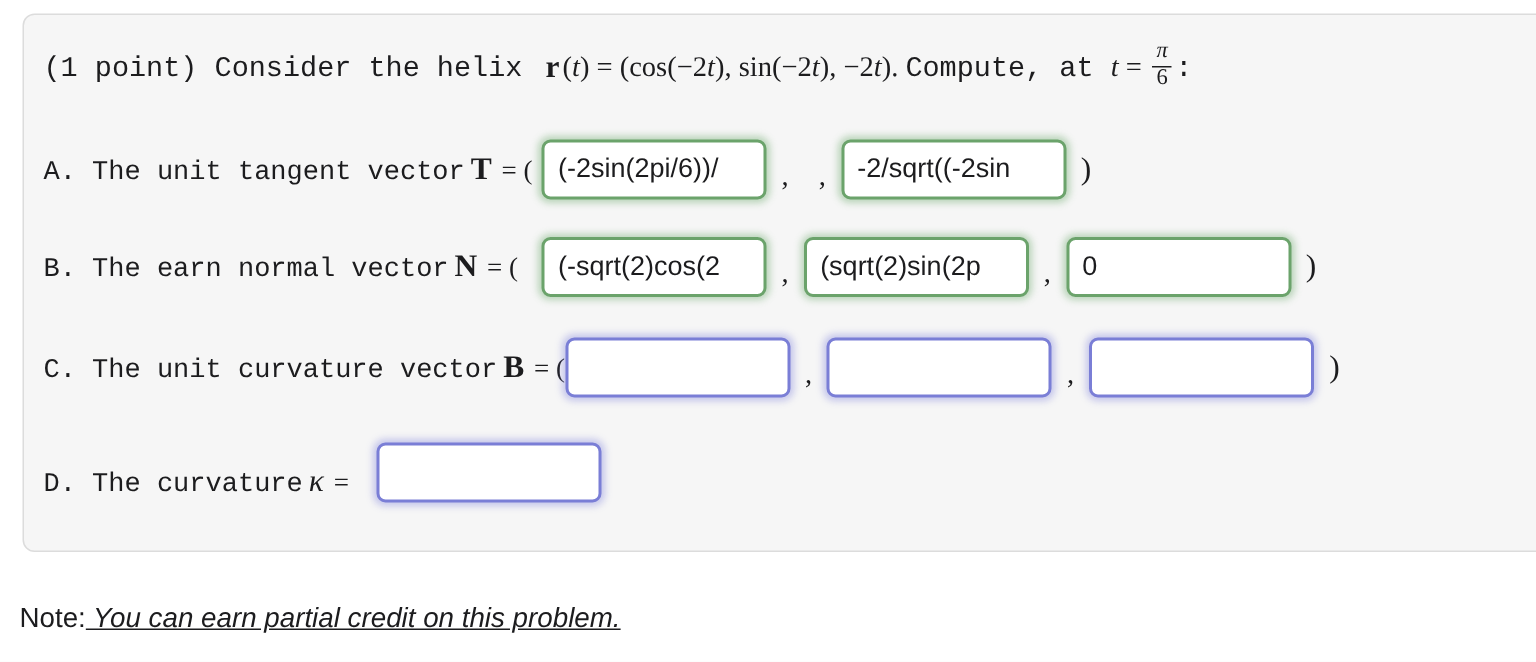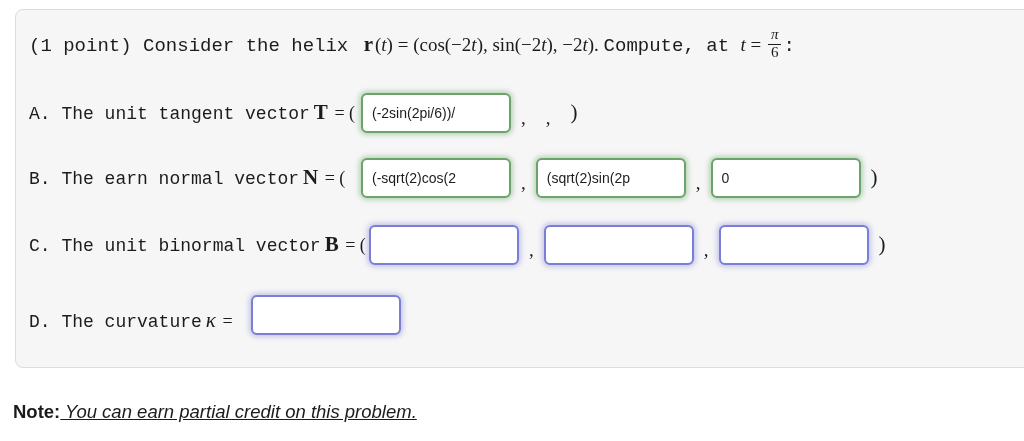--- a/index.html
+++ b/index.html
@@ -72,21 +72,21 @@
     font-size: 18px;
   }
   .lead-ab { min-width: 332px; }
   .lead-c  { min-width: 340px; }
   .lead-d  { min-width: 222px; margin-top: 12px; }
   .ans {
     width: 150px; height: 40px;
     border-radius: 6px;
     background: #ffffff;
     font-family: "Liberation Sans", sans-serif;
-    font-size: 14px;
+    font-size: 18px;
     color: var(--text);
     padding: 0 9px;
     outline: none;
     flex: 0 0 auto;
   }
   .ans.correct {
     border: 2px solid var(--correct-border);
     box-shadow: 0 0 5px 2px rgba(110, 170, 110, 0.45);
   }
   .ans.pending {
@@ -104,55 +104,56 @@
     font-family: "Liberation Serif", serif;
     font-size: 21px;
     margin-left: 10px;
   }
   .note {
     position: absolute;
     left: 13px; top: 401px;
     font-size: 18.5px;
     white-space: nowrap;
   }
-  .note-label { font-weight: bold; }
+  .note-label { font-weight: normal; }
   .note-text  { font-style: italic; text-decoration: underline; }
 </style>
 </head>
 <body>
 
 <div class="problem-box">
 
   <div class="line1">
     <span class="sans">(1 point) Consider the helix </span><span class="mb sym">r</span><span class="math">(</span><span class="mi">t</span><span class="math">) = (cos(−2</span><span class="mi">t</span><span class="math">), sin(−2</span><span class="mi">t</span><span class="math">), −2</span><span class="mi">t</span><span class="math">). </span><span class="sans">Compute, at </span><span class="mi">t</span><span class="math"> = </span><span class="frac">
         <span class="num">π</span>
         <span class="den">6</span>
       </span><span class="sans">:</span>
   </div>
 
   <div class="row row-a">
     <span class="lead lead-ab"><span class="sans">A. The unit tangent vector</span><span class="mb sym">T</span><span class="math"> = (</span></span>
     <input class="ans correct" value="(-2sin(2pi/6))/" style="">
     <span class="comma">,</span>
     <span class="comma">,</span>
+    <input class="ans correct" value="-2/sqrt((-2sin" style="">
     <span class="close">)</span>
   </div>
 
   <div class="row row-b">
     <span class="lead lead-ab"><span class="sans">B. The earn normal vector</span><span class="mb sym">N</span><span class="math"> = (</span></span>
     <input class="ans correct" value="(-sqrt(2)cos(2" style="">
     <span class="comma">,</span>
     <input class="ans correct" value="(sqrt(2)sin(2p" style="">
     <span class="comma">,</span>
     <input class="ans correct" value="0" style="">
     <span class="close">)</span>
   </div>
 
   <div class="row row-c">
-    <span class="lead lead-c"><span class="sans">C. The unit binormal vector</span><span class="mb sym">B</span><span class="math"> = (</span></span>
+    <span class="lead lead-c"><span class="sans">C. The unit curvature vector</span><span class="mb sym">B</span><span class="math"> = (</span></span>
     <input class="ans pending" value="" style="">
     <span class="comma">,</span>
     <input class="ans pending" value="" style="">
     <span class="comma">,</span>
     <input class="ans pending" value="" style="">
     <span class="close">)</span>
   </div>
 
   <div class="row row-d">
     <span class="lead lead-d"><span class="sans">D. The curvature</span><span class="mi sym">κ</span><span class="math"> = </span></span>

